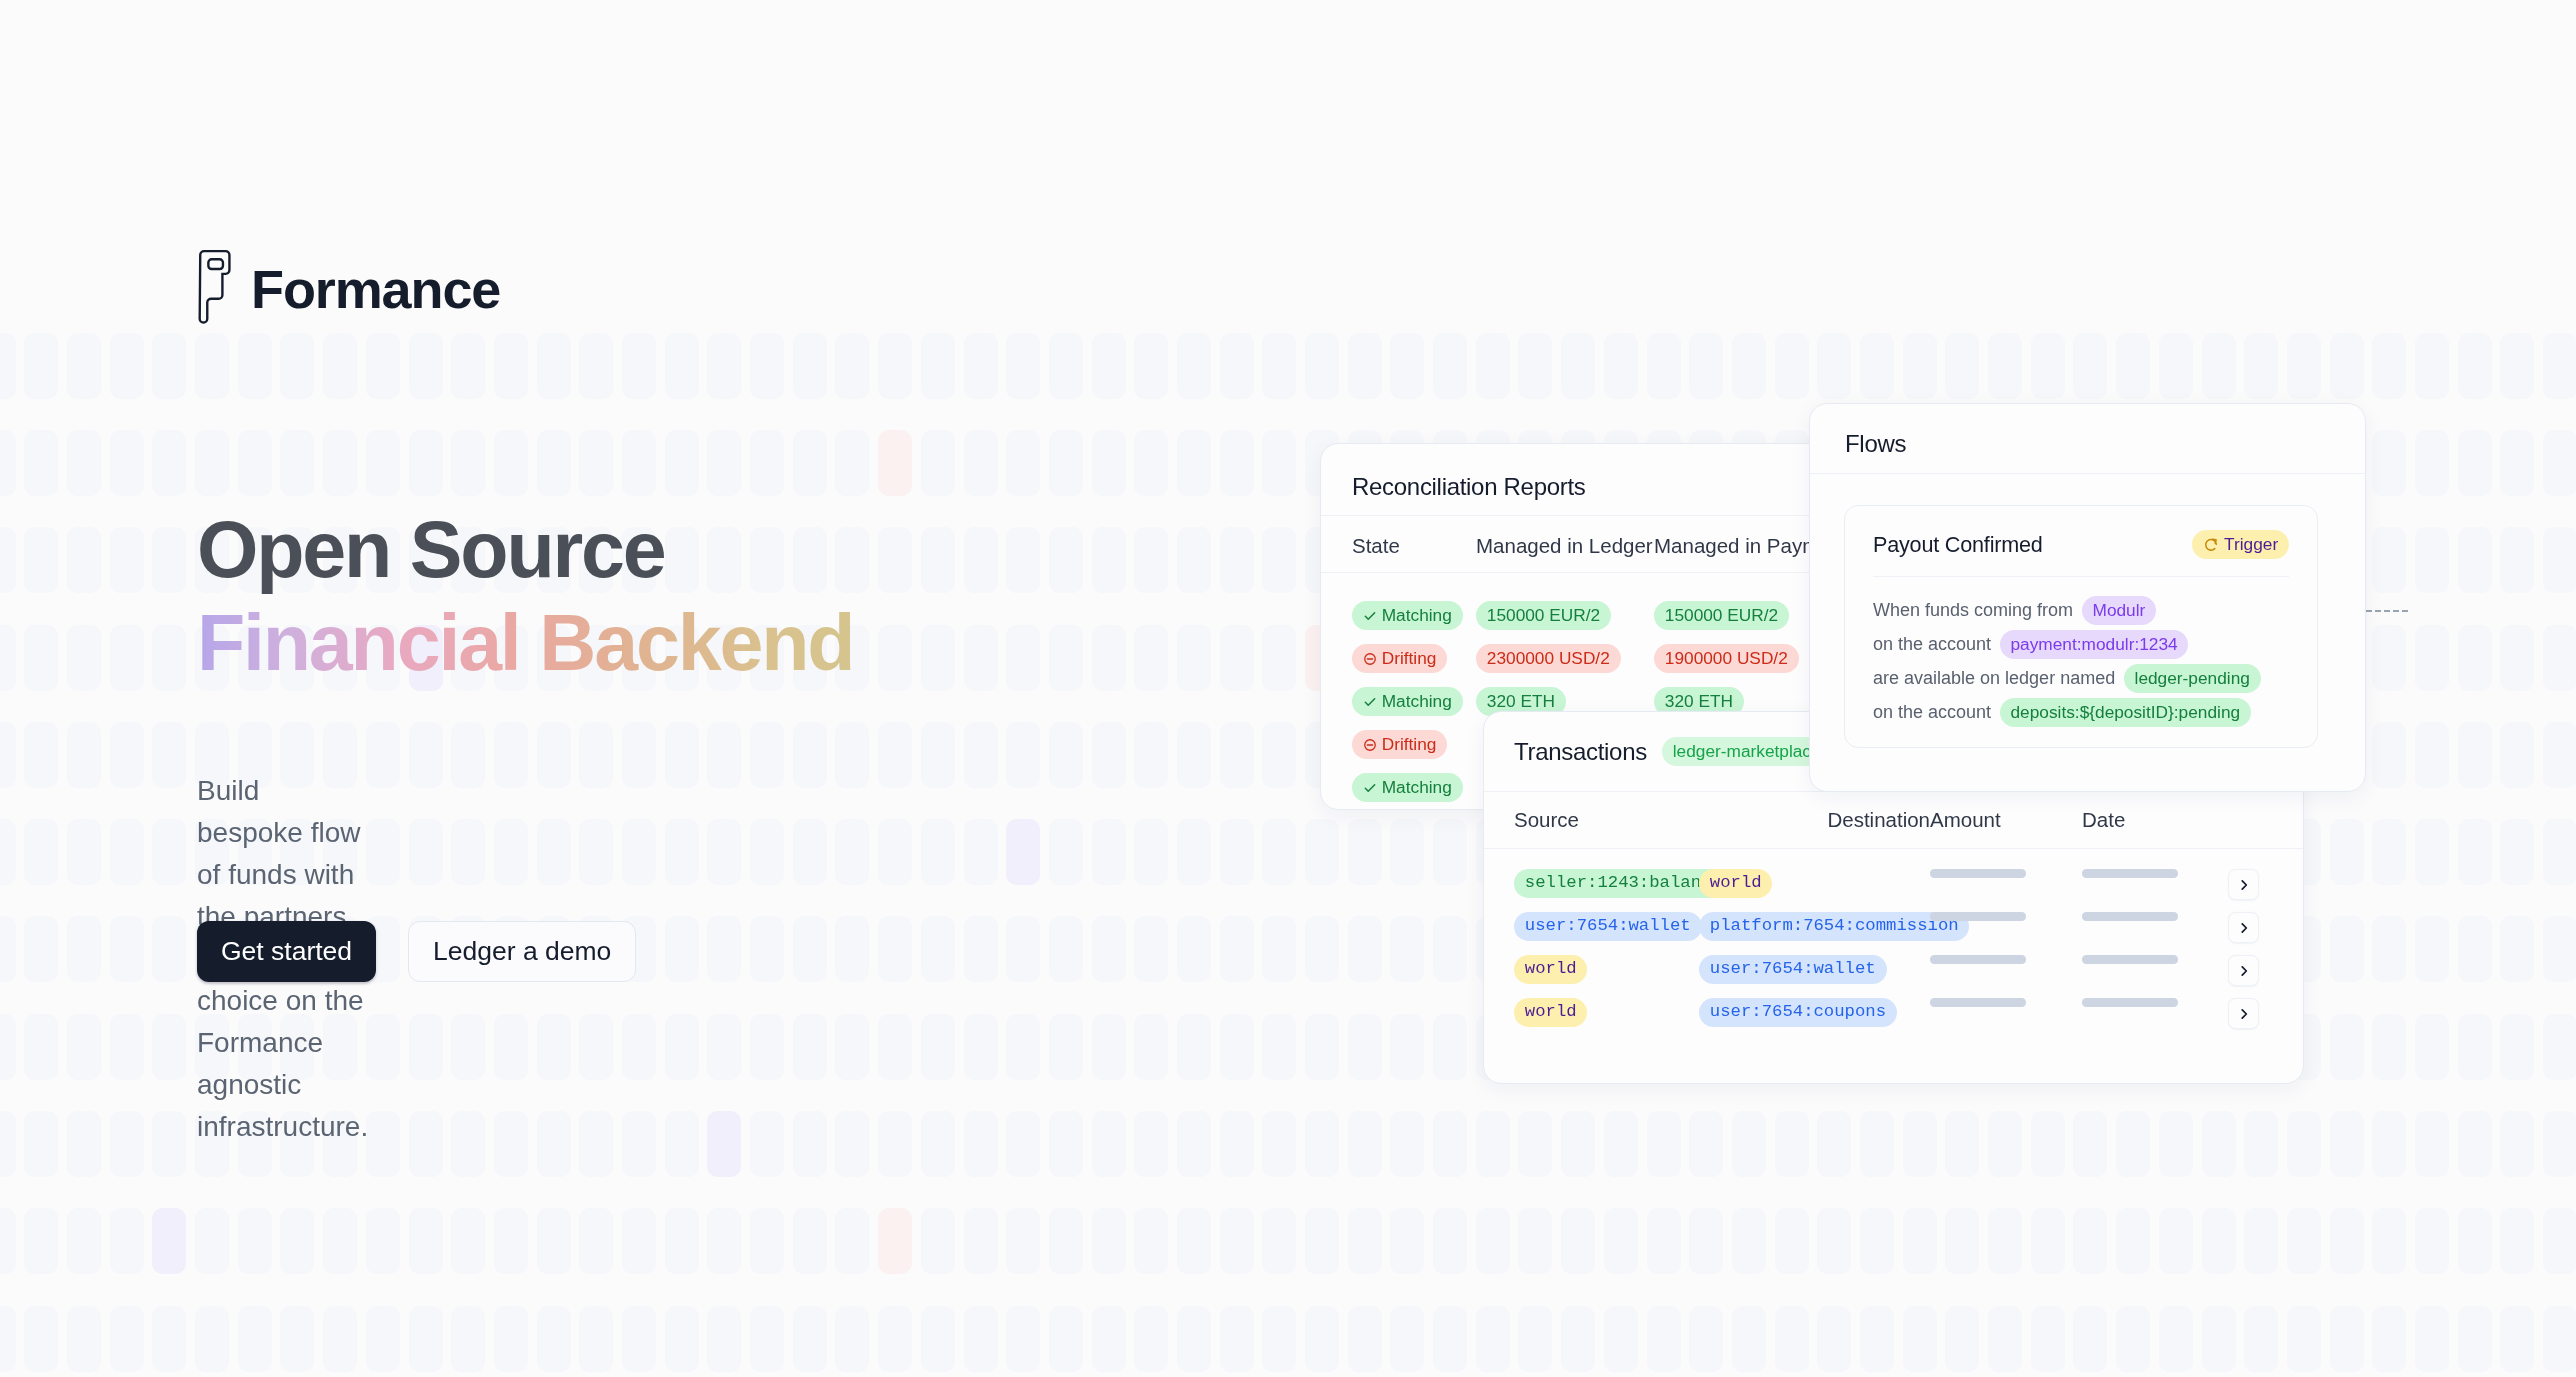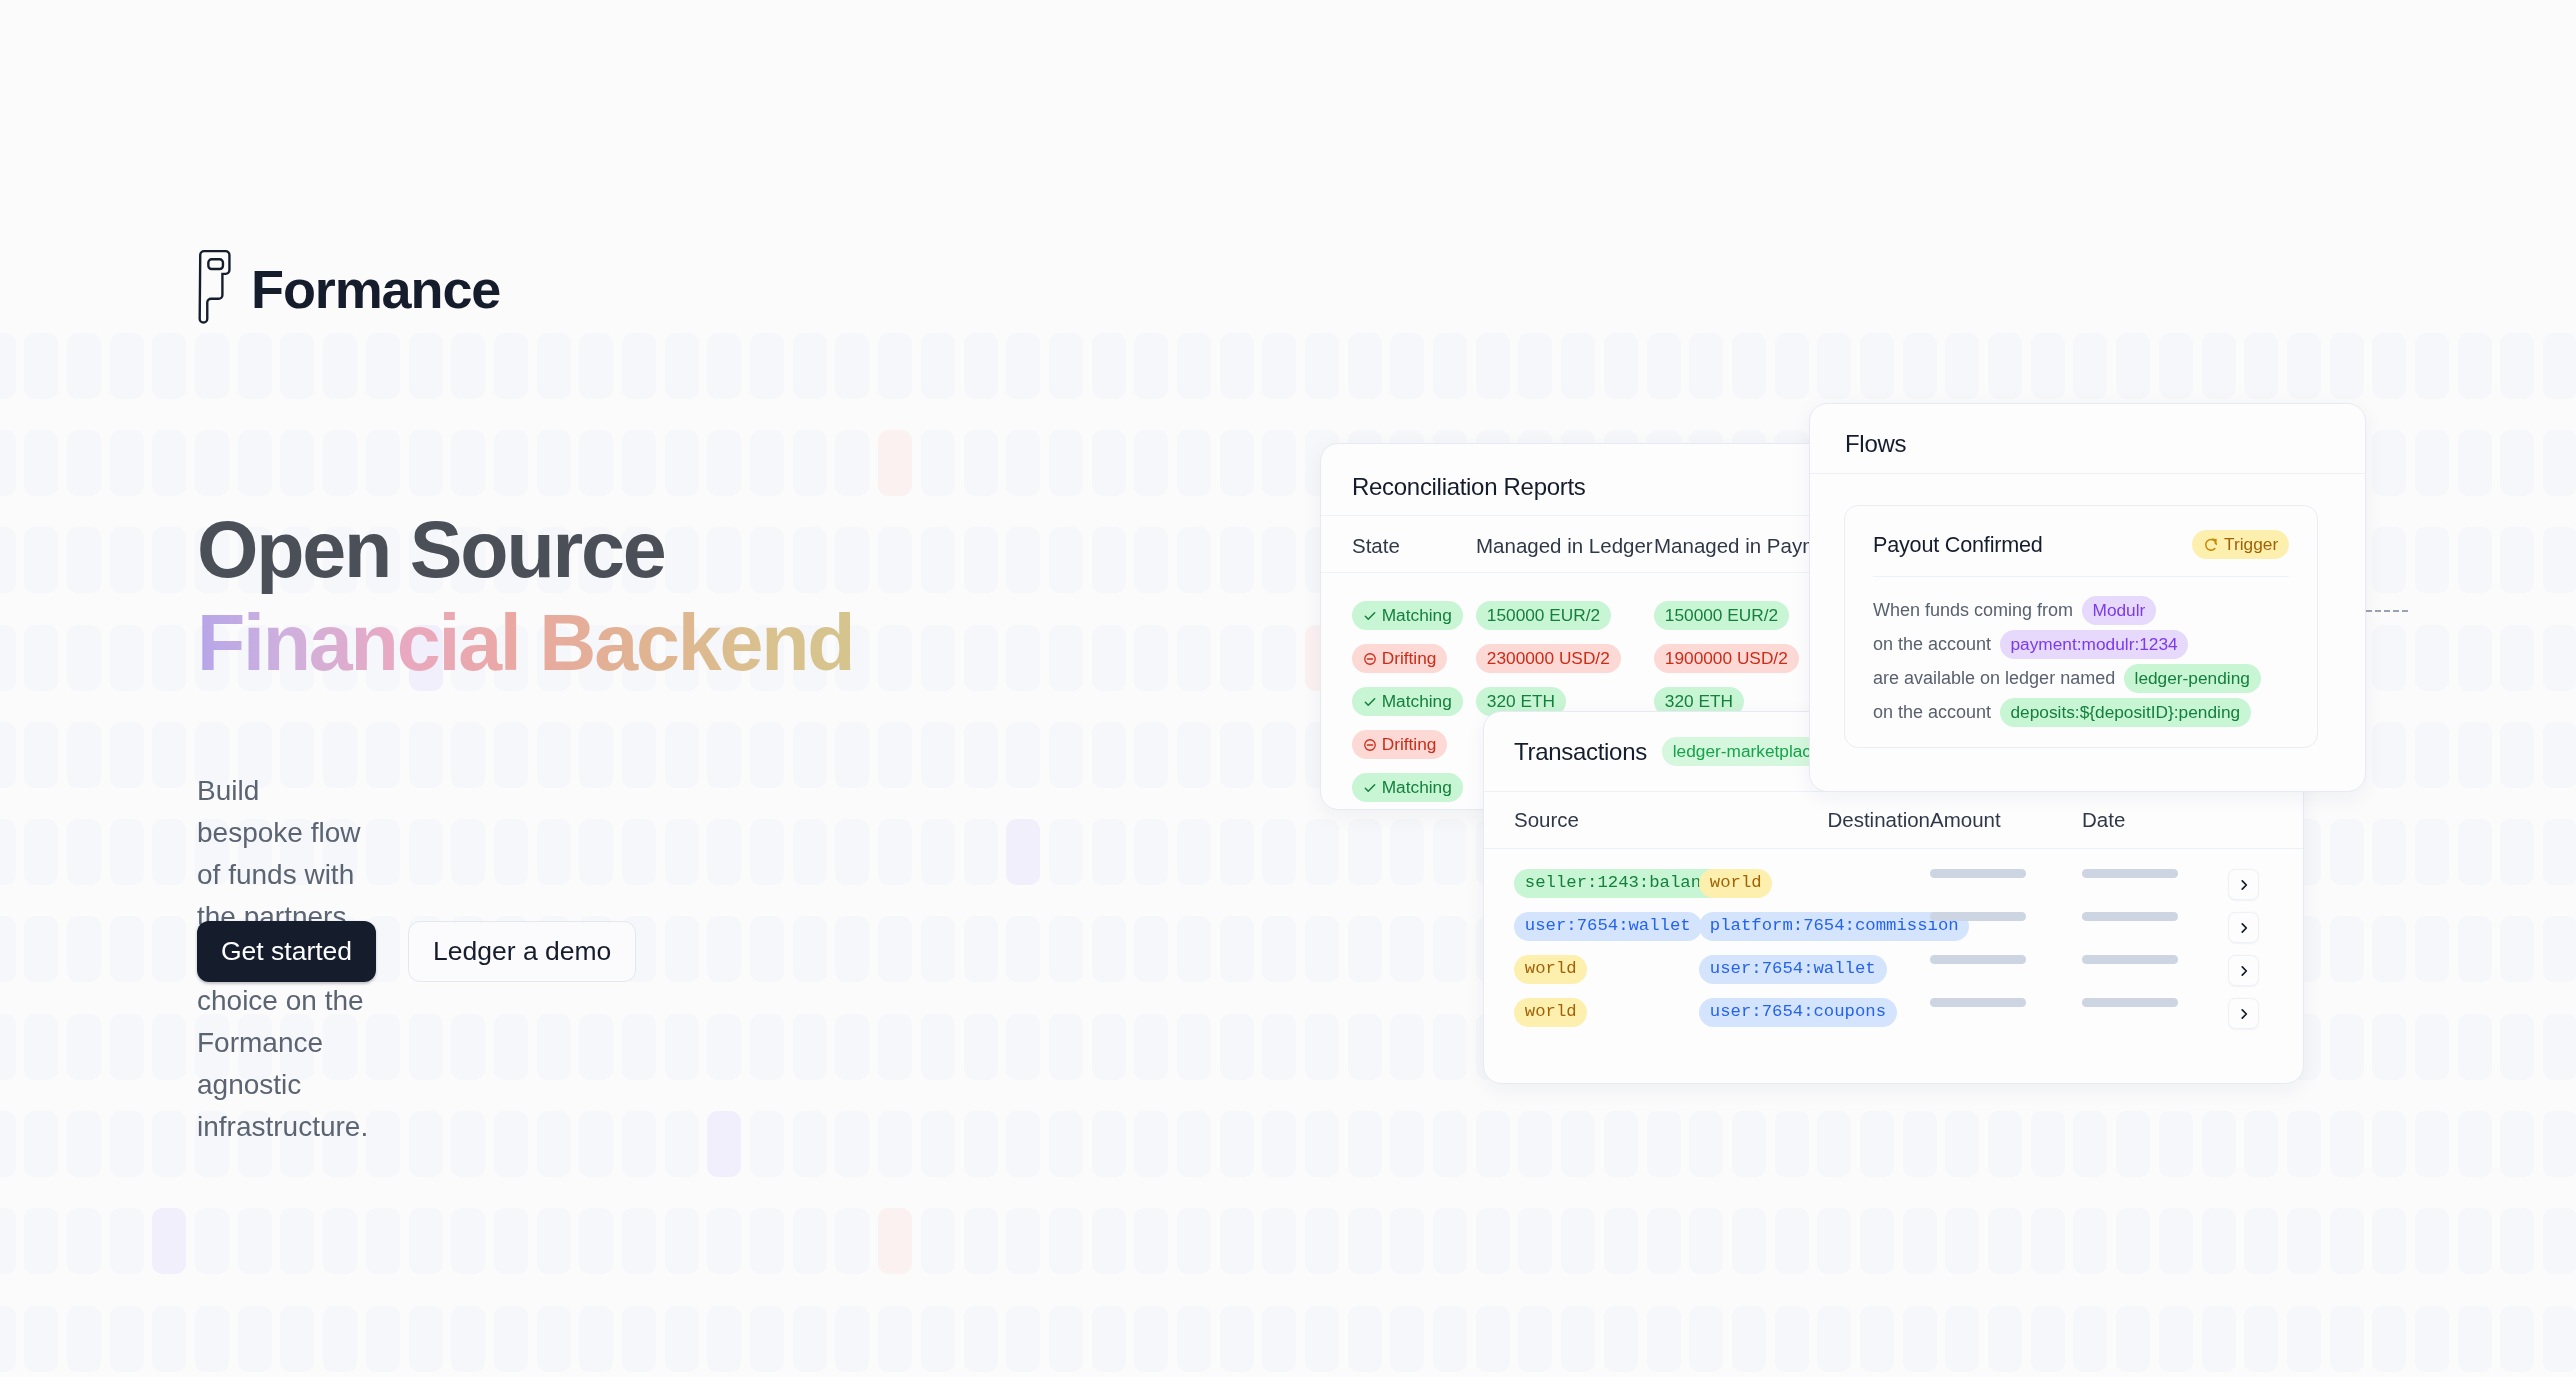--- a/index.html
+++ b/index.html
@@ -150,21 +150,21 @@
     gap: 4.9px;
     border-radius: 540px;
     padding: 4.3px 10.8px;
     font-size: 17.3px;
     line-height: 1.18;
     white-space: nowrap;
     font-weight: 400;
   }
   .chip-green { background: #c8f5d4; color: #15803d; }
   .chip-red   { background: #fcd9d4; color: #cc2b18; }
-  .chip-yellow{ background: #fdf0ae; color: #a16207; }
+  .chip-yellow{ background: #fdf0ae; color: #4c1d95; }
   .chip-blue  { background: #d4e4fd; color: #2563eb; }
   .chip-purple{ background: #e6d9fb; color: #7c3aed; }
   .chip-greensoft { background: #d4f7dd; color: #16a34a; }
 
   .col-head {
     font-size: 20.5px;
     font-weight: 400;
     color: #303848;
     white-space: nowrap;
   }

